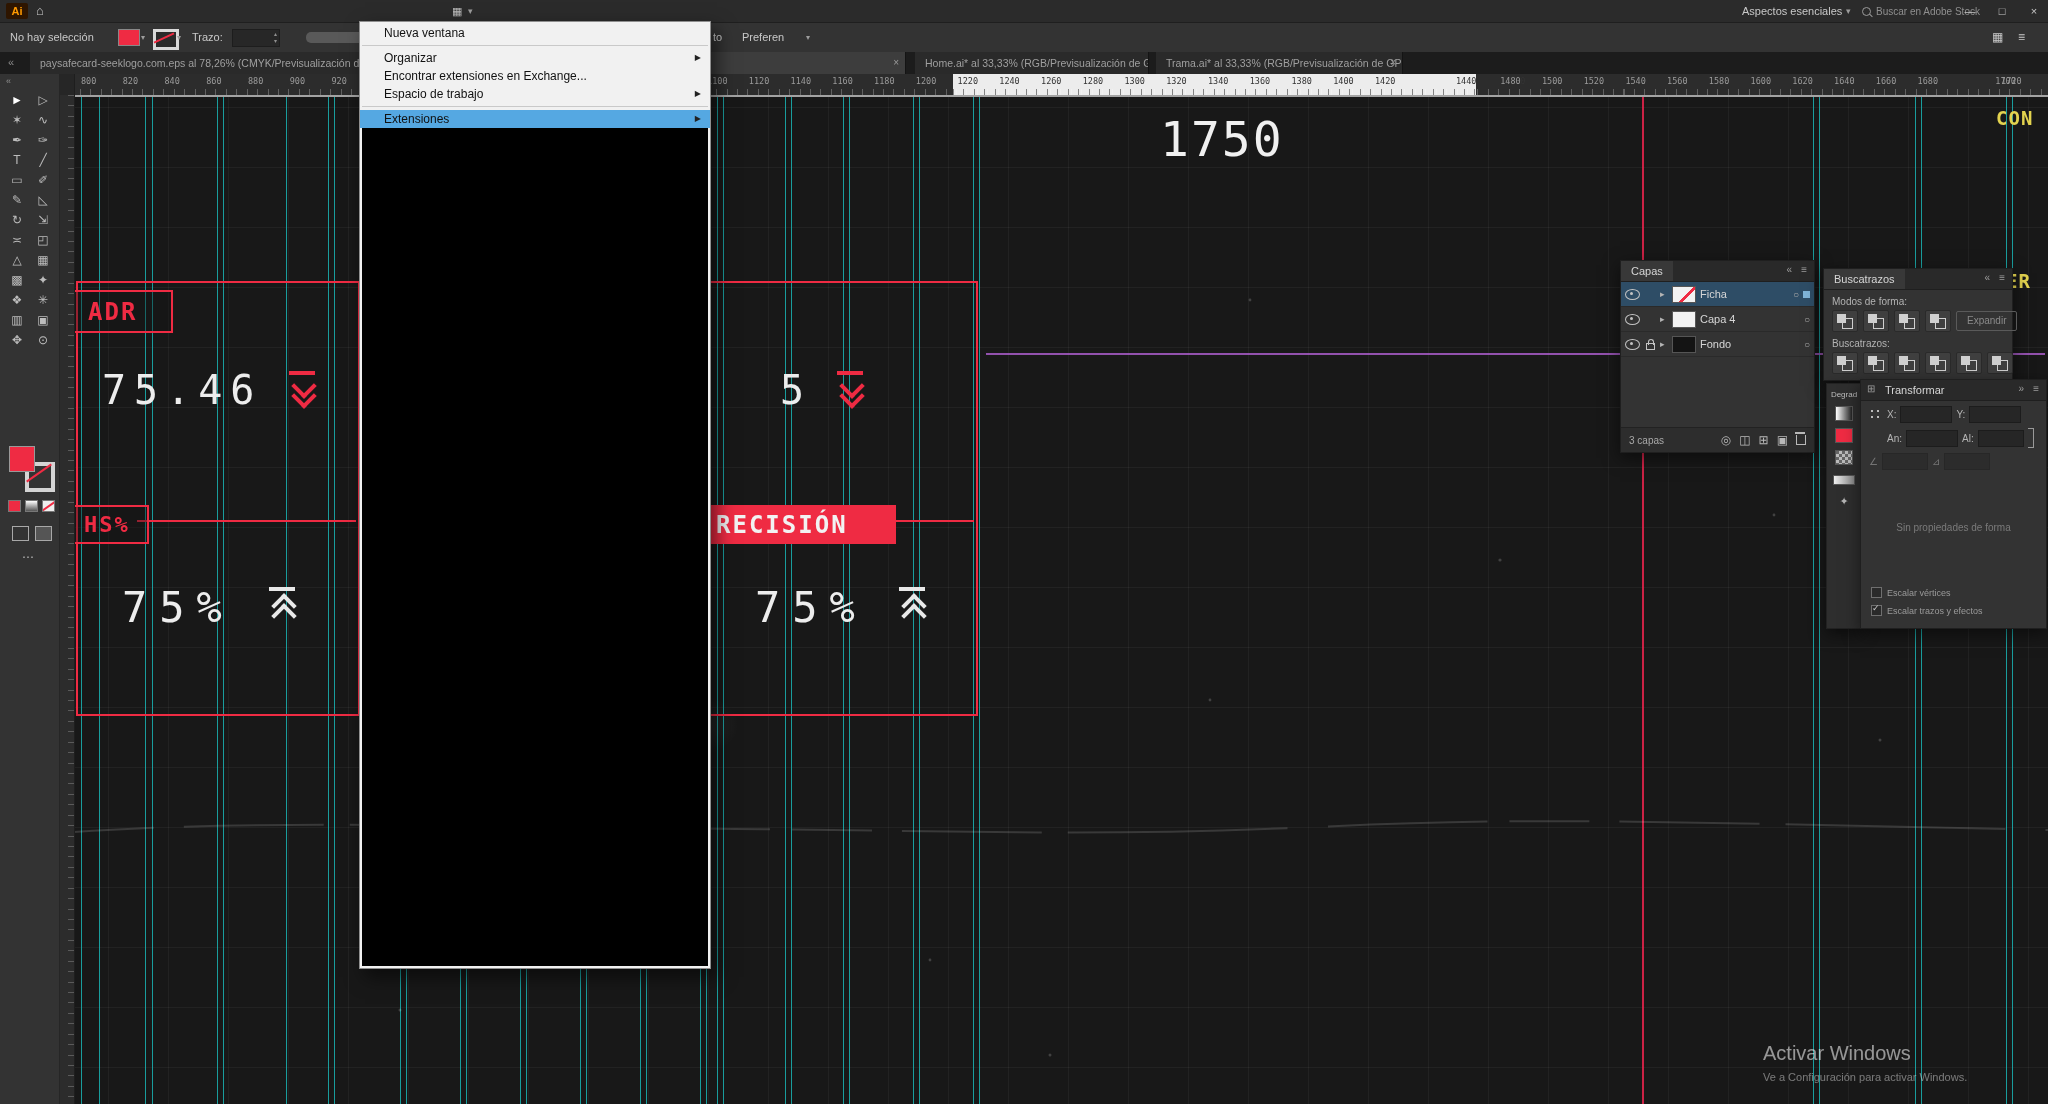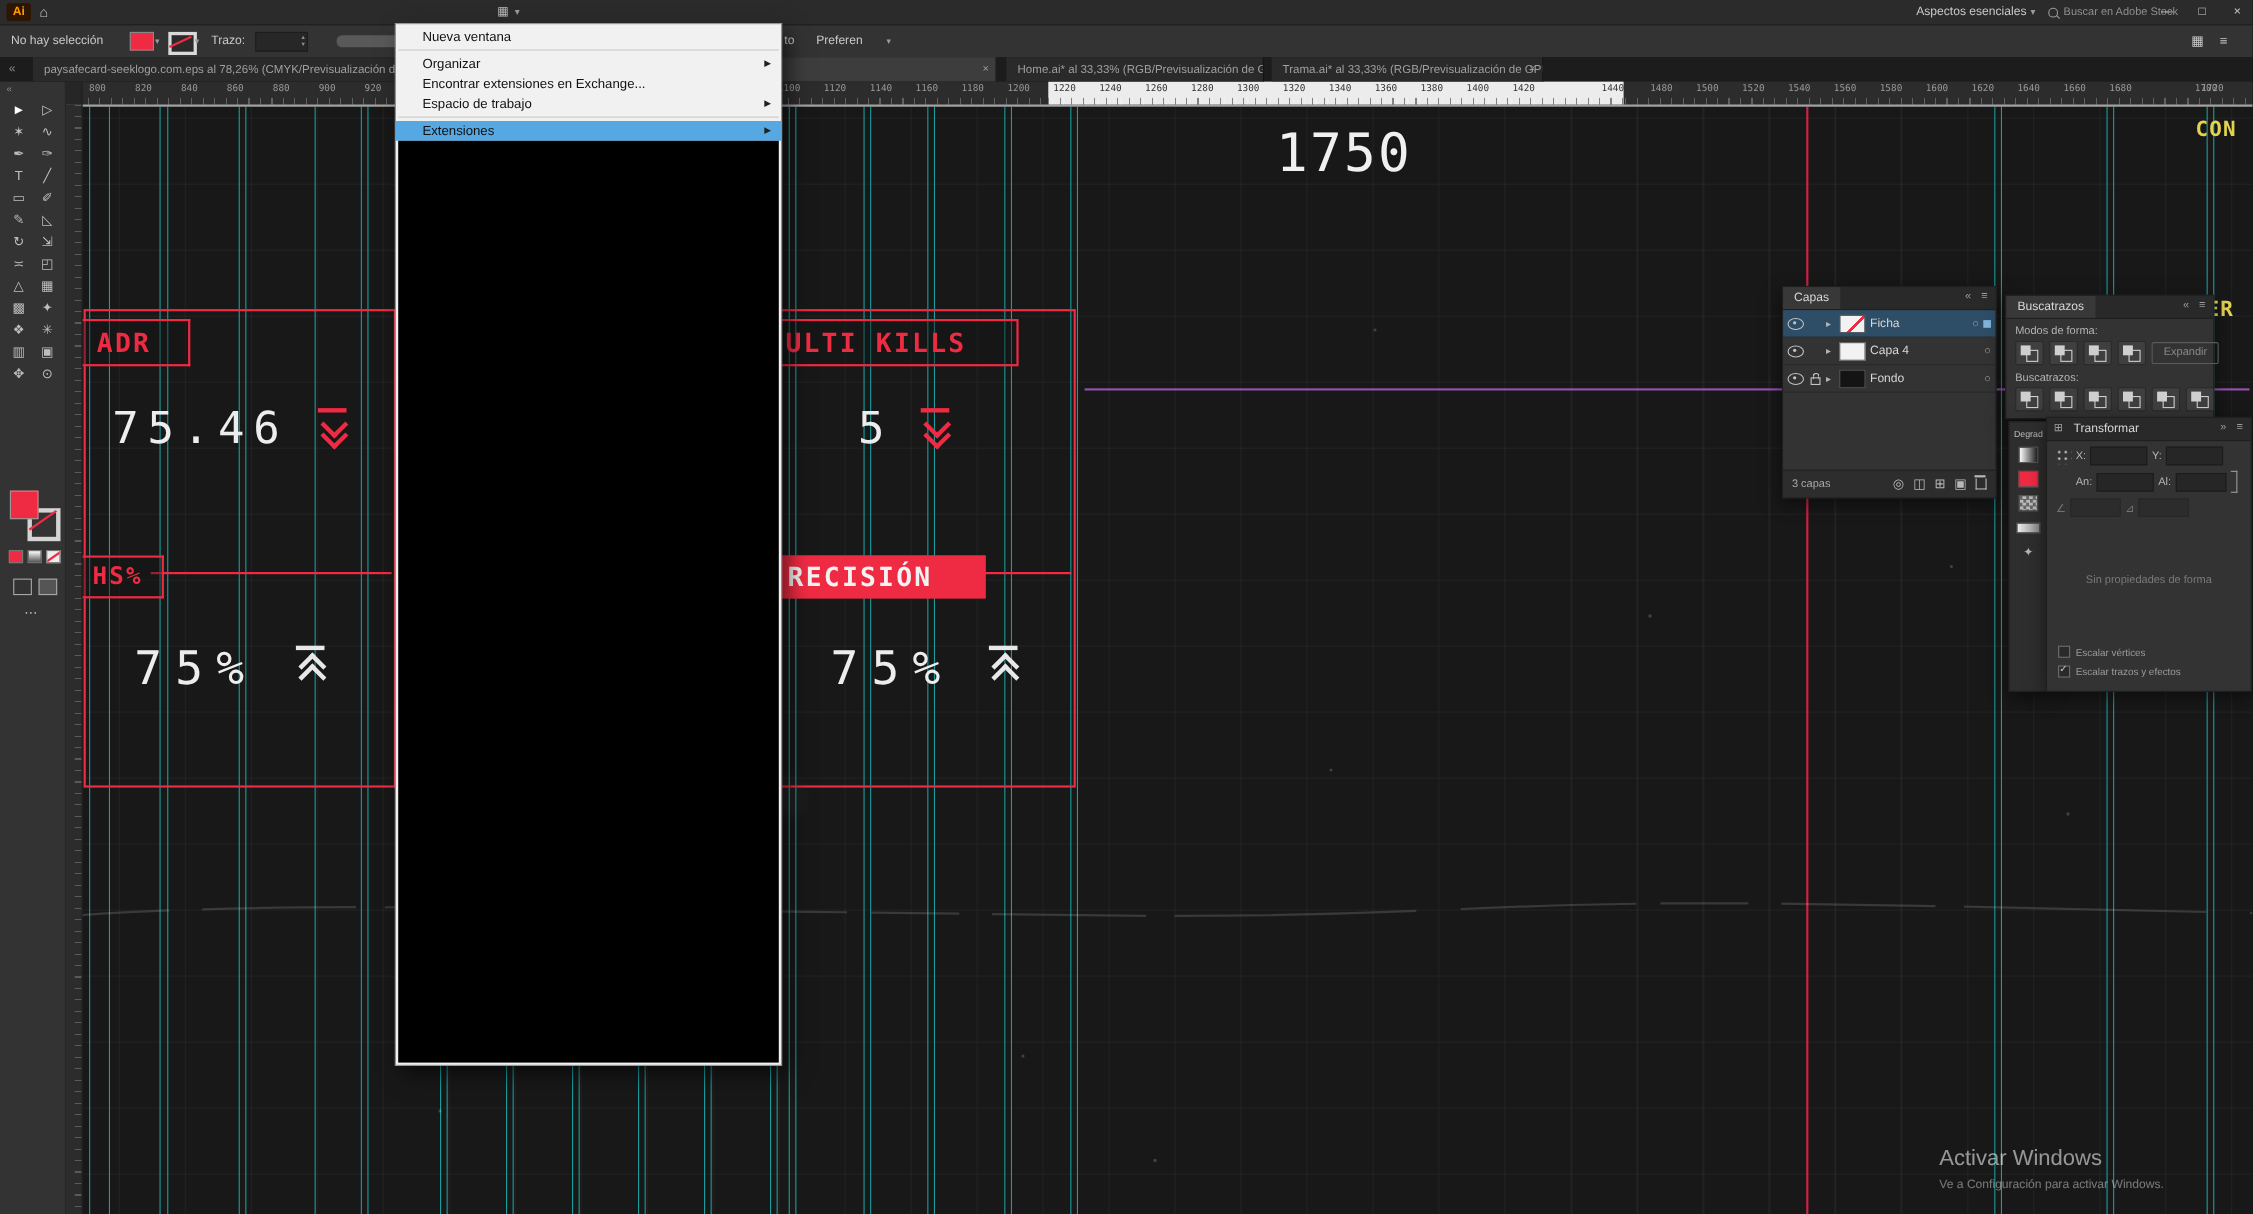--- a/index.html
+++ b/index.html
@@ -345,23 +345,20 @@
       </div>
     <div class="redline" style="left:63px;top:425px;width:219px;"></div>
     <div class="bigval mono" style="left:48px;top:488px;font-size:42px;letter-spacing:12px;">75%</div>
     <div class="chevicon up" style="left:192px;top:492px;">
       <span class="bar" style="background:#e8e8e8;"></span>
       <span class="c" style="top:10px;border-color:#e8e8e8;"></span>
       <span class="c" style="top:20px;border-color:#e8e8e8;"></span>
     </div>
 
     <div class="card" style="left:561px;top:186px;width:339px;height:431px;"></div>
-    <div class="labelbox" style="left:626px;top:195px;width:210px;height:39px;padding-left:12px;">
-        <span>ULTI KILLS</span>
-      </div>
     <div class="bigval mono" style="left:706px;top:272px;font-size:40px;">5</div>
     <div class="chevicon down" style="left:760px;top:276px;">
       <span class="bar" style="background:var(--red,#ef2b43);"></span>
       <span class="c" style="top:6px;border-color:var(--red,#ef2b43);"></span>
       <span class="c" style="top:16px;border-color:var(--red,#ef2b43);"></span>
     </div>
     <div class="labelbox fill" style="left:626px;top:410px;width:178px;height:35px;padding-left:14px;font-size:24px;">
         <span>RECISIÓN</span>
       </div>
     <div class="redline" style="left:804px;top:425px;width:96px;"></div>

